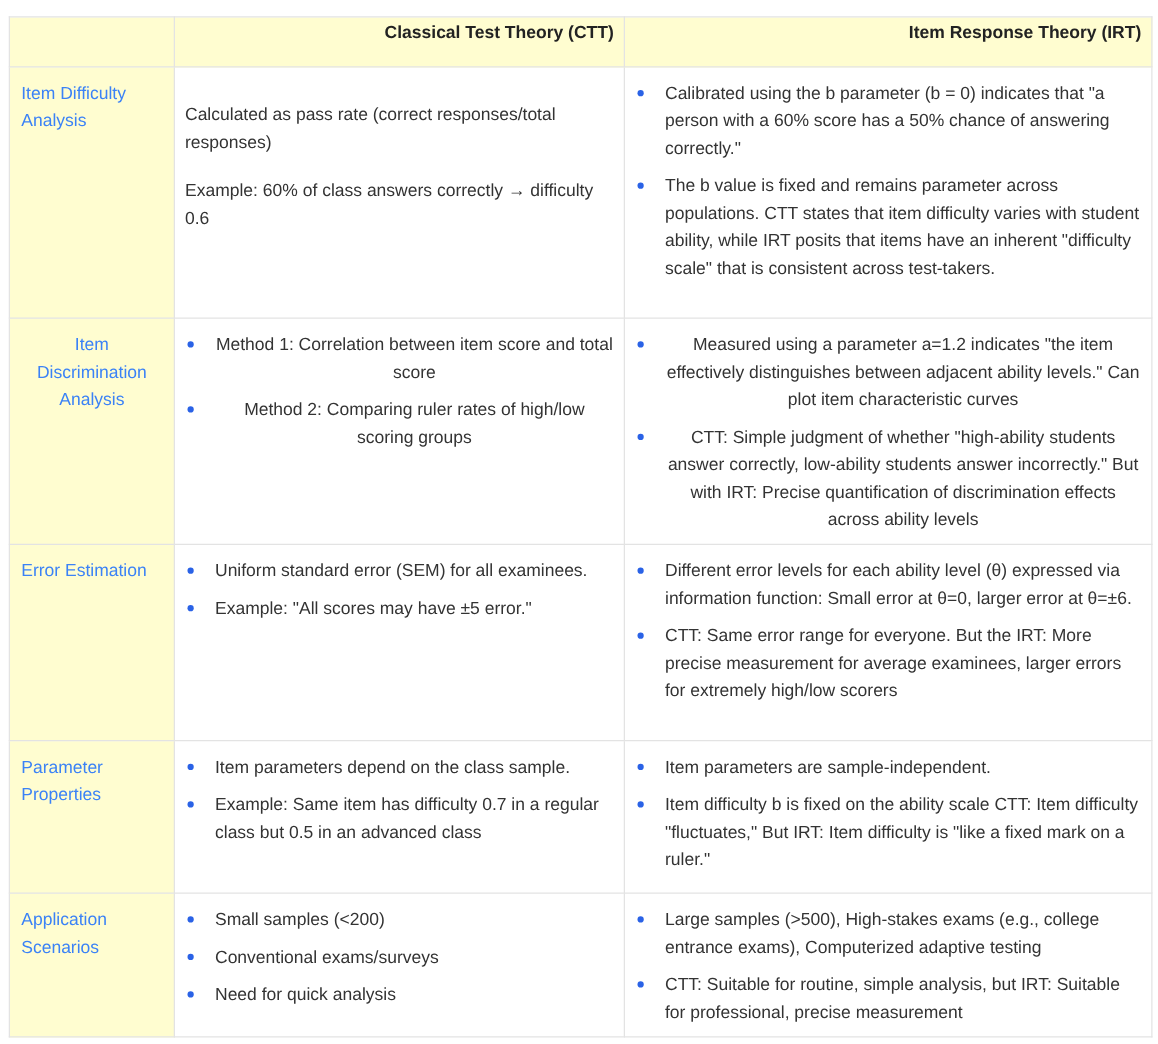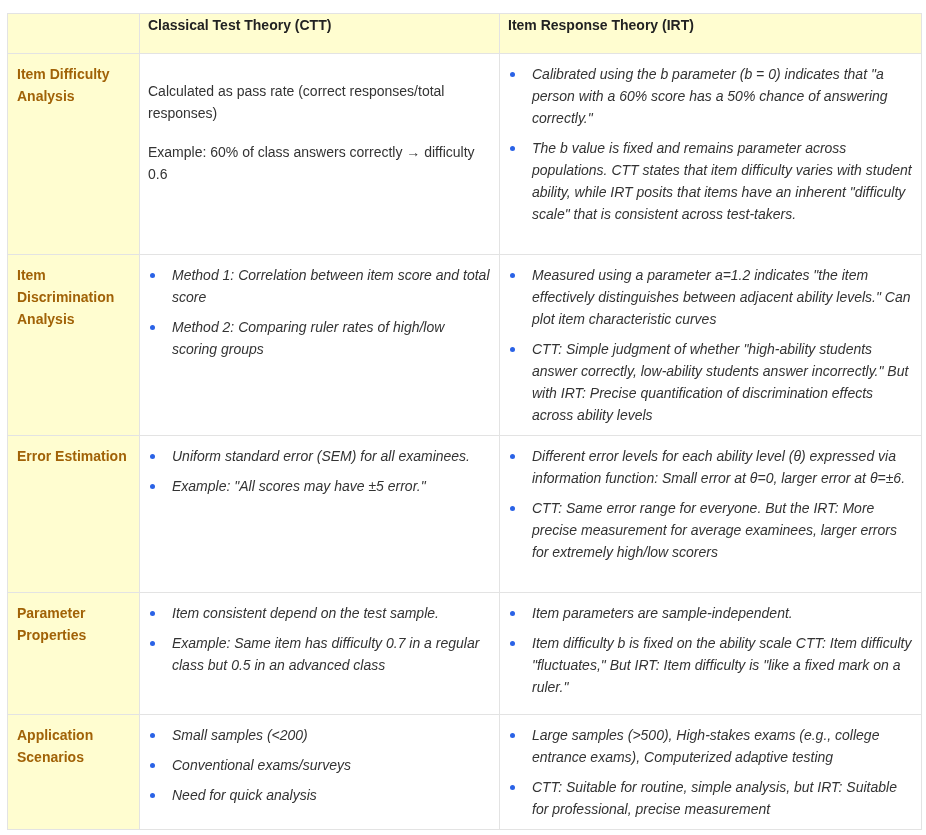--- a/index.html
+++ b/index.html
@@ -9,34 +9,34 @@
     position: absolute; left: 7px; top: 13px;
     width: 914px; border-collapse: collapse; table-layout: fixed;
     font-size: 14px; line-height: 22px;
   }
   table.cmp td, table.cmp th { border: 1px solid #e3e3e3; vertical-align: top; }
   col.c0 { width: 132px; }
   col.c1 { width: 360px; }
   col.c2 { width: 422px; }
   thead th {
     background: #fffdd0; height: 39px; font-weight: bold; color: #222222;
-    text-align: left; vertical-align: middle; padding: 0 8px;
+    text-align: right; vertical-align: middle; padding: 0 8px;
   }
-  td.label { background: #fffdd0; font-weight: bold; color: #a16207; padding: 9px 9px 9px 9px; }
+  td.label { background: #fffdd0; font-weight: normal; color: #3b82f6; padding: 9px 9px 9px 9px; }
   td.body { padding: 9px 8px 9px 8px; }
   td.body p { margin: 17px 0 8px 0; }
   ul { list-style: none; margin: 0; padding: 0; }
-  ul li { position: relative; padding-left: 24px; margin-bottom: 8px; font-style: italic; }
+  ul li { position: relative; padding-left: 24px; margin-bottom: 8px; }
   ul li:last-child { margin-bottom: 0; }
   ul li .dot {
     position: absolute; left: 2px; top: 9px; width: 5px; height: 5px;
     border-radius: 50%; background: #2a62e6;
   }
   tr.r1 { height: 201px; }
-  tr.r2 { height: 179px; }
+  tr.r2 { height: 179px; text-align: center; }
   tr.r3 { height: 157px; padding-left: 48px; }
   tr.r4 { height: 122px; }
   tr.r5 { height: 113px; }
 </style>
 </head>
 <body>
 
 <table class="cmp">
   <colgroup>
       <col class="c0">
@@ -95,21 +95,21 @@
           <li><span class="dot"></span><span>Different error levels for each ability level (θ)  expressed via information function:  Small error at θ=0, larger error at θ=±6.</span></li>
           <li><span class="dot"></span><span>CTT: Same error range for everyone.  But the IRT: More precise measurement for average examinees, larger errors for extremely high/low scorers</span></li>
         </ul>
       </td>
     </tr>
 
     <tr class="r4">
       <td class="label">Parameter Properties</td>
       <td class="body">
         <ul>
-          <li><span class="dot"></span><span>Item consistent depend on the test sample.</span></li>
+          <li><span class="dot"></span><span>Item parameters depend on the class sample.</span></li>
           <li><span class="dot"></span><span>Example: Same item has difficulty 0.7 in a regular class but 0.5 in an advanced class</span></li>
         </ul>
       </td>
       <td class="body">
         <ul>
           <li><span class="dot"></span><span>Item parameters are sample-independent.</span></li>
           <li><span class="dot"></span><span>Item difficulty b is fixed on the ability scale  CTT: Item difficulty "fluctuates," But IRT: Item difficulty is "like a fixed mark on a ruler."</span></li>
         </ul>
       </td>
     </tr>

